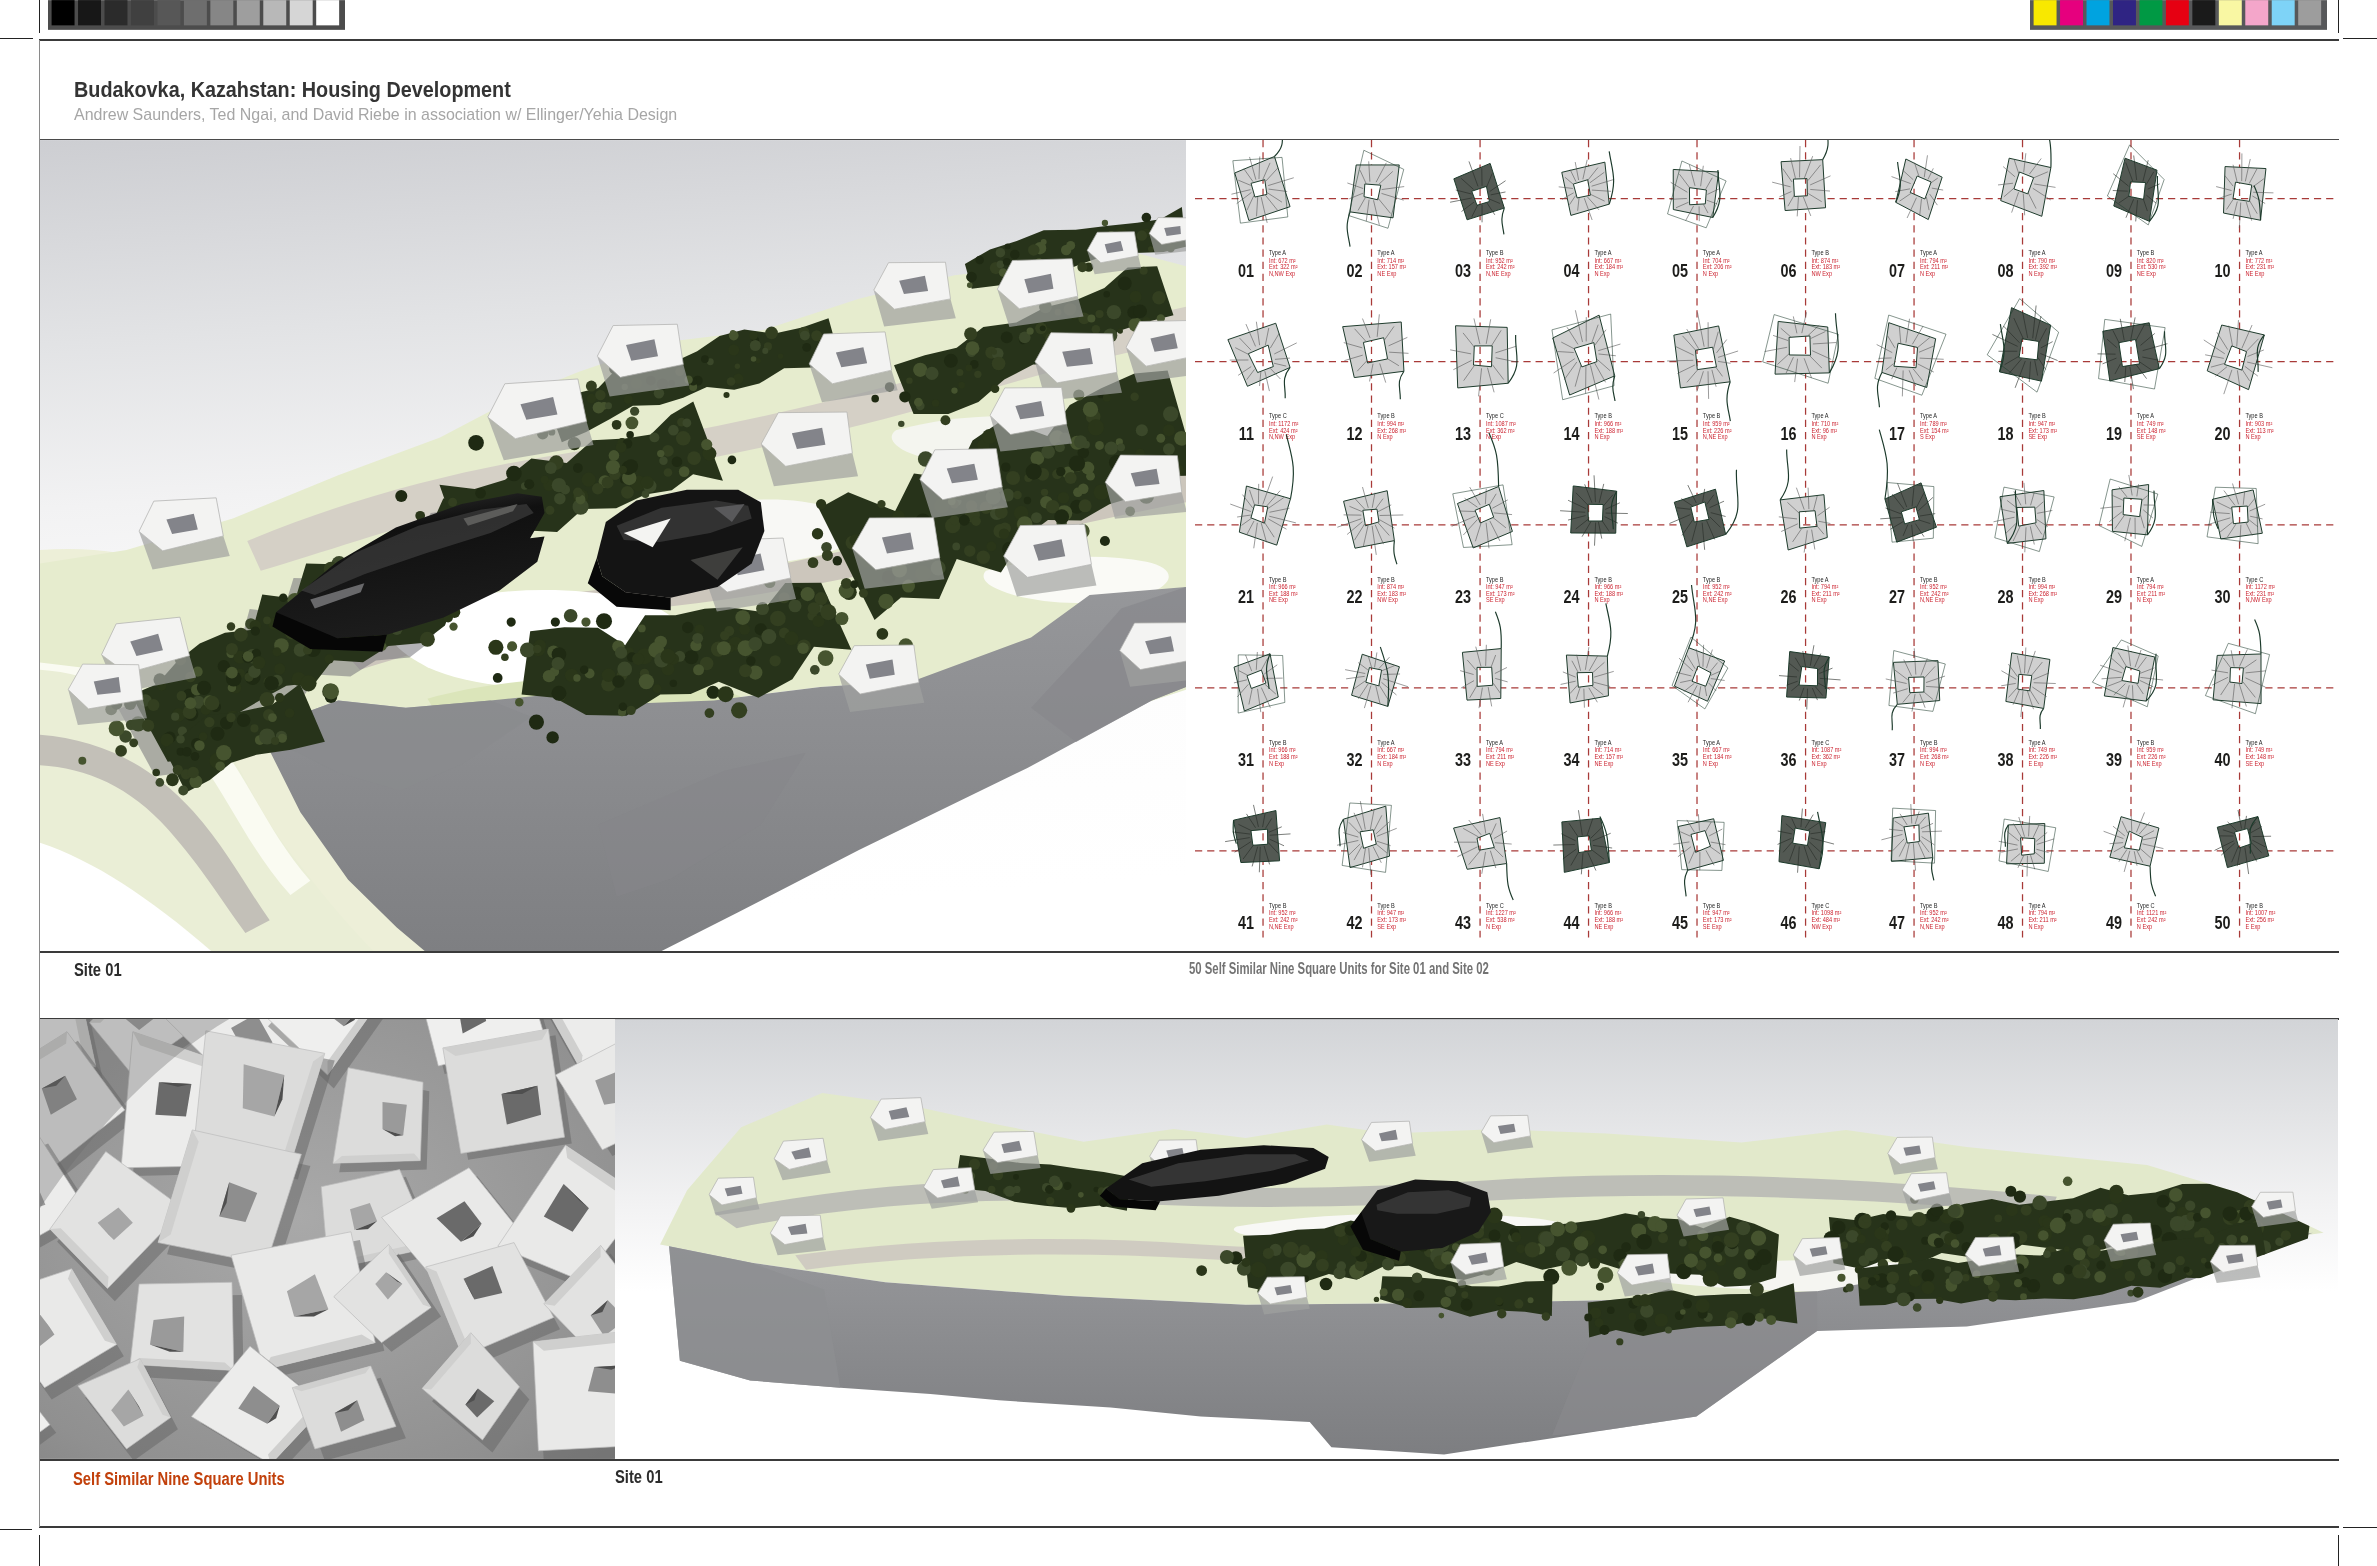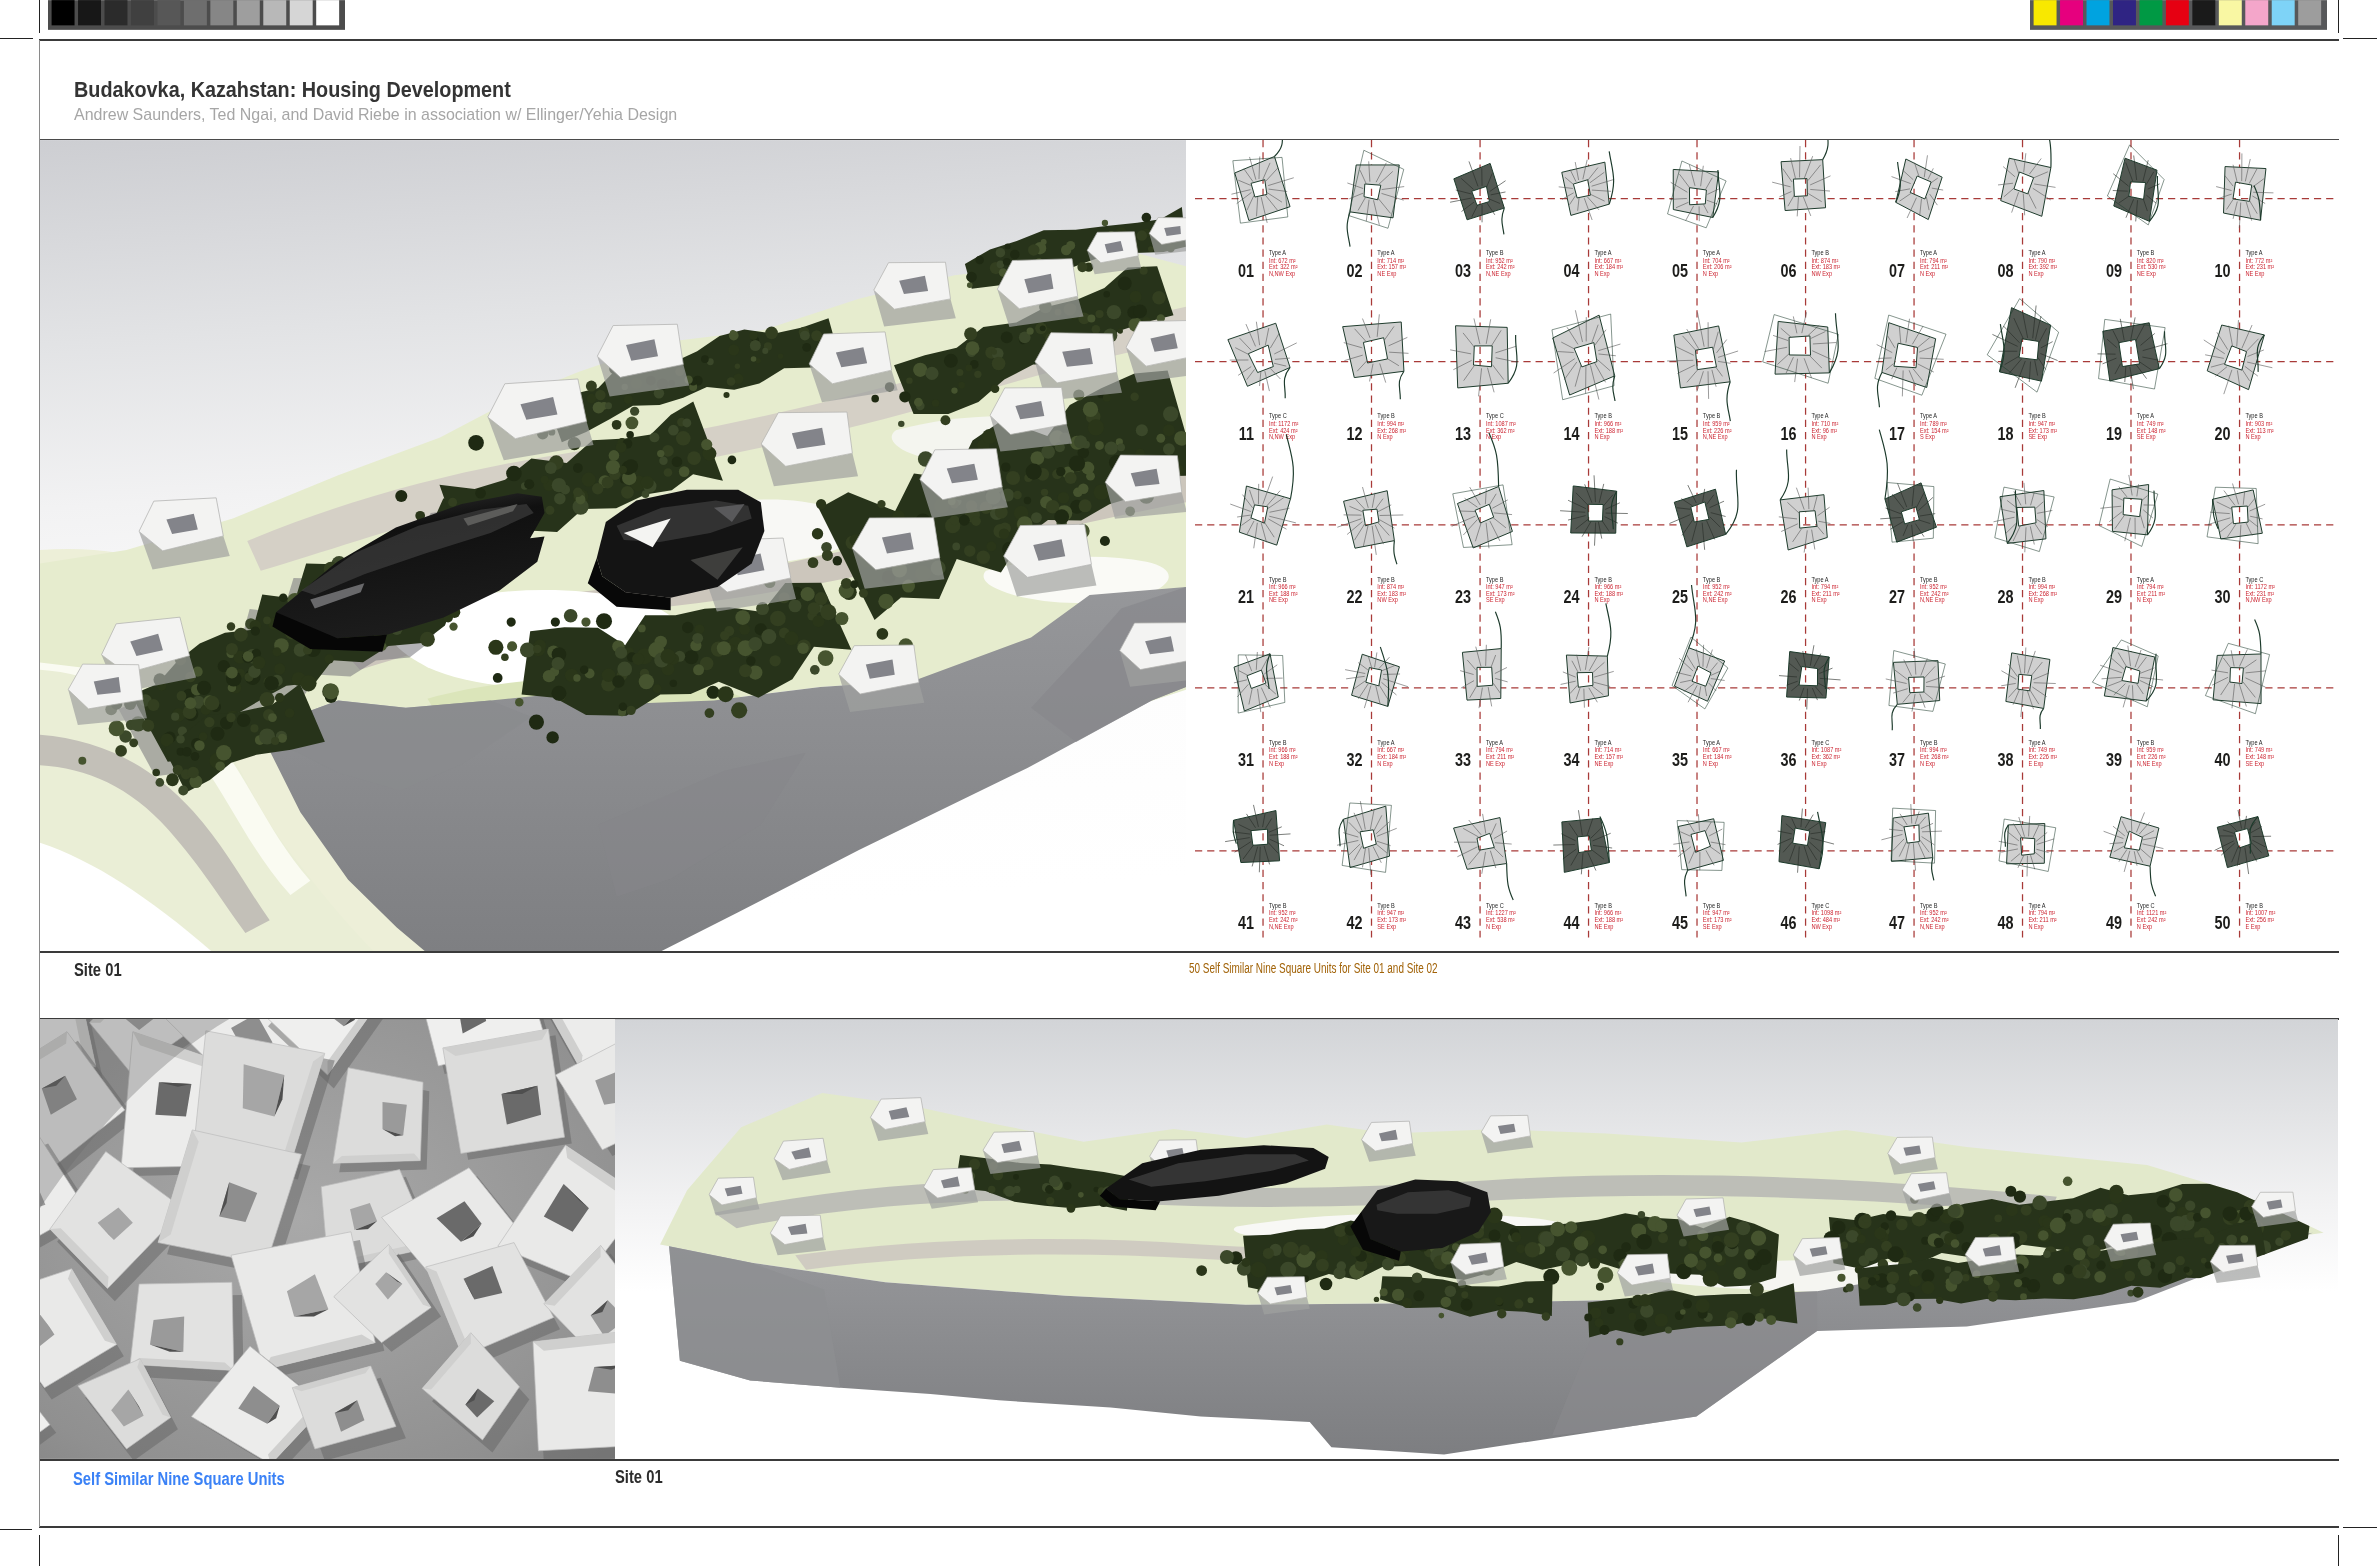--- a/index.html
+++ b/index.html
@@ -62,23 +62,23 @@
 <div style="position:absolute;left:39px;top:1526px;width:2300px;height:1.6px;background:#3a3a3a"></div>
 
 <div style="position:absolute;left:39px;top:40px;width:0.9px;height:1487px;background:#8a8a8a"></div>
 
 <div style="position:absolute;left:74px;top:77px;font-size:22px;font-weight:bold;color:#343434;white-space:nowrap"><span style="display:inline-block;transform:scaleX(0.9);transform-origin:0 0">Budakovka, Kazahstan: Housing Development</span></div>
 
 <div style="position:absolute;left:74px;top:105px;font-size:17px;color:#a6a6a6;white-space:nowrap"><span style="display:inline-block;transform:scaleX(0.94);transform-origin:0 0">Andrew Saunders, Ted Ngai, and David Riebe in association w/ Ellinger/Yehia Design</span></div>
 
 <div style="position:absolute;left:74px;top:960px;font-size:18px;font-weight:bold;color:#2c2c2c;white-space:nowrap"><span style="display:inline-block;transform:scaleX(0.82);transform-origin:0 0">Site 01</span></div>
 
-<div style="position:absolute;left:1189px;top:960px;font-size:14px;font-weight:normal;color:#a16207;white-space:nowrap"><span style="display:inline-block;transform:scaleX(0.71);transform-origin:0 0">50 Self Similar Nine Square Units for Site 01 and Site 02</span></div>
-
-<div style="position:absolute;left:73px;top:1469px;font-size:18px;font-weight:bold;color:#3b82f6;white-space:nowrap"><span style="display:inline-block;transform:scaleX(0.82);transform-origin:0 0">Self Similar Nine Square Units</span></div>
+<div style="position:absolute;left:1189px;top:960px;font-size:16px;font-weight:bold;color:#737373;white-space:nowrap"><span style="display:inline-block;transform:scaleX(0.71);transform-origin:0 0">50 Self Similar Nine Square Units for Site 01 and Site 02</span></div>
+
+<div style="position:absolute;left:73px;top:1469px;font-size:18px;font-weight:bold;color:#c2410c;white-space:nowrap"><span style="display:inline-block;transform:scaleX(0.82);transform-origin:0 0">Self Similar Nine Square Units</span></div>
 
 <div style="position:absolute;left:615px;top:1467px;font-size:18px;font-weight:bold;color:#2c2c2c;white-space:nowrap"><span style="display:inline-block;transform:scaleX(0.82);transform-origin:0 0">Site 01</span></div>
 
 <svg width="1146" height="811" viewBox="0 0 1272 900" style="position:absolute;left:40px;top:140px">
 <defs>
       <linearGradient id="sky1" x1="0" y1="0" x2="0.1" y2="1">
         <stop offset="0" stop-color="#cdced2"></stop>
         <stop offset="0.25" stop-color="#e2e3e5"></stop>
         <stop offset="0.45" stop-color="#f2f2f3"></stop>
         <stop offset="0.65" stop-color="#fcfcfc"></stop>

